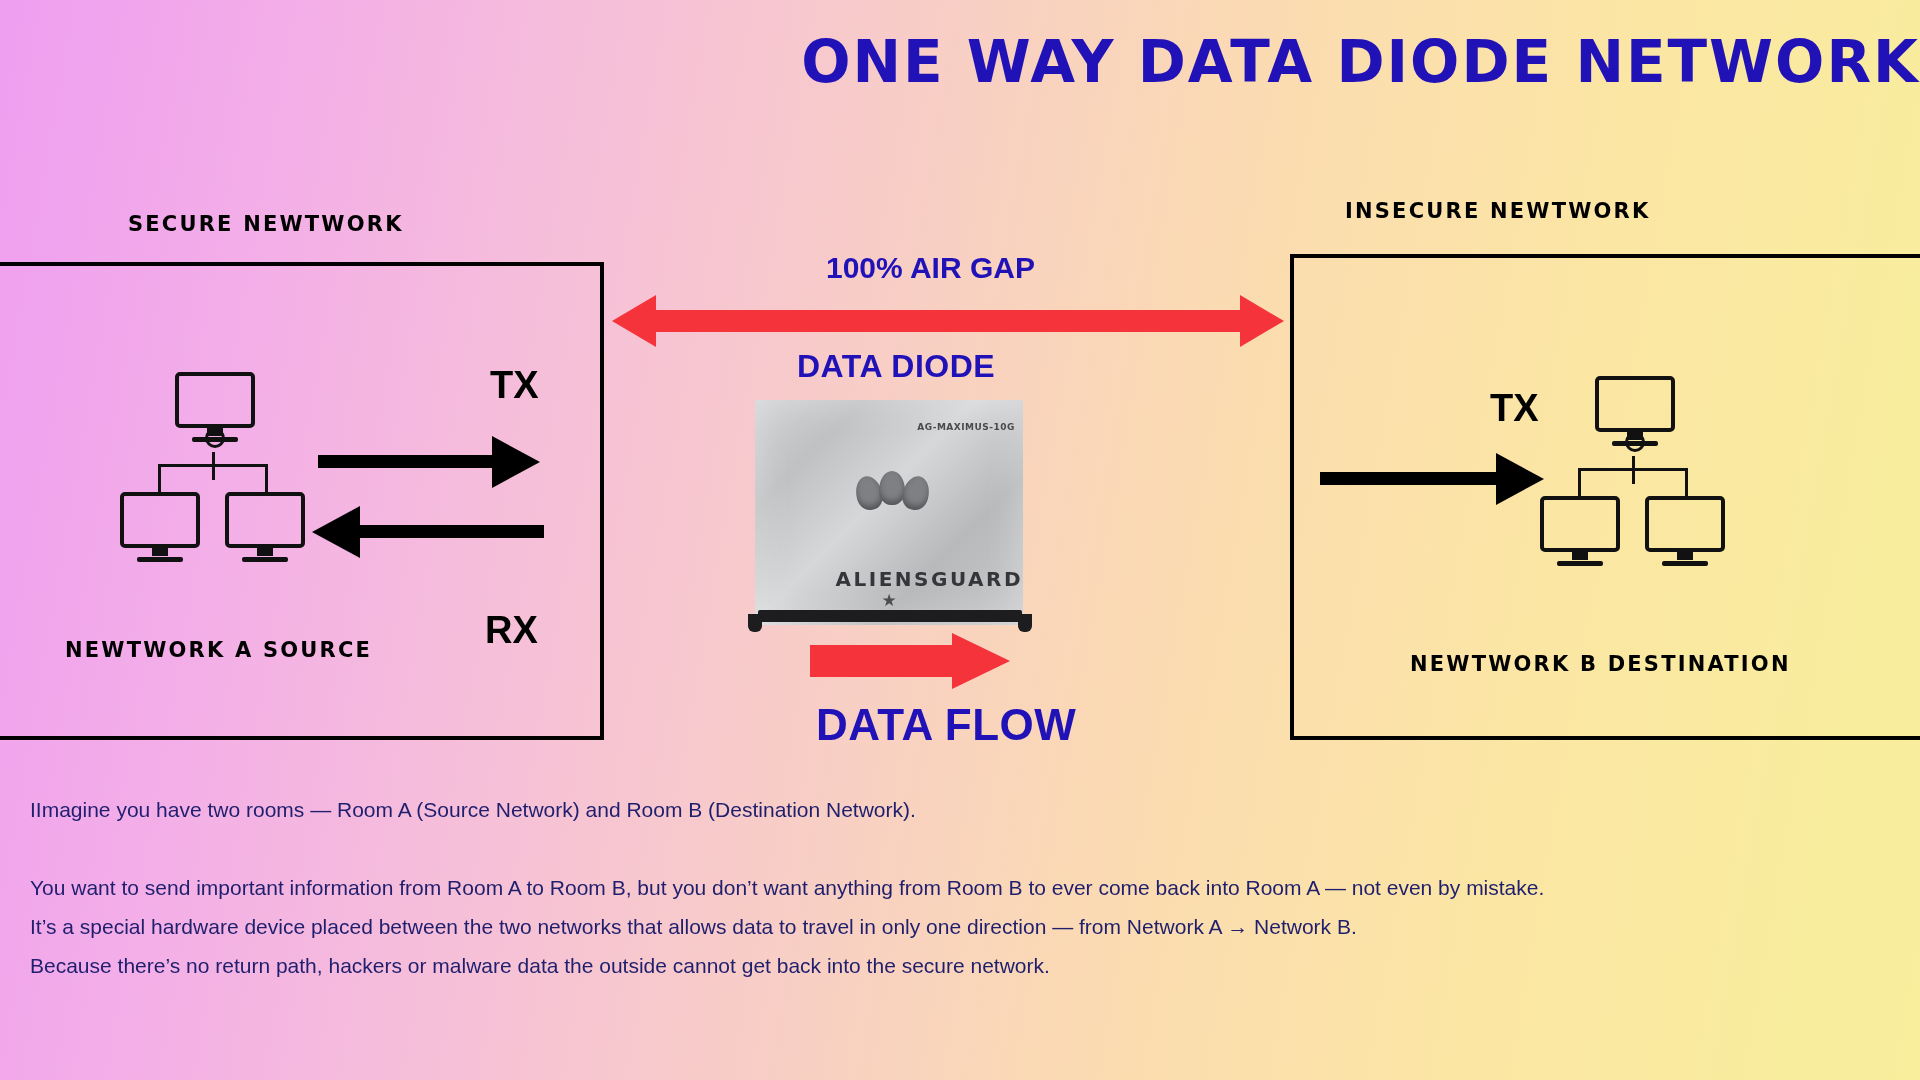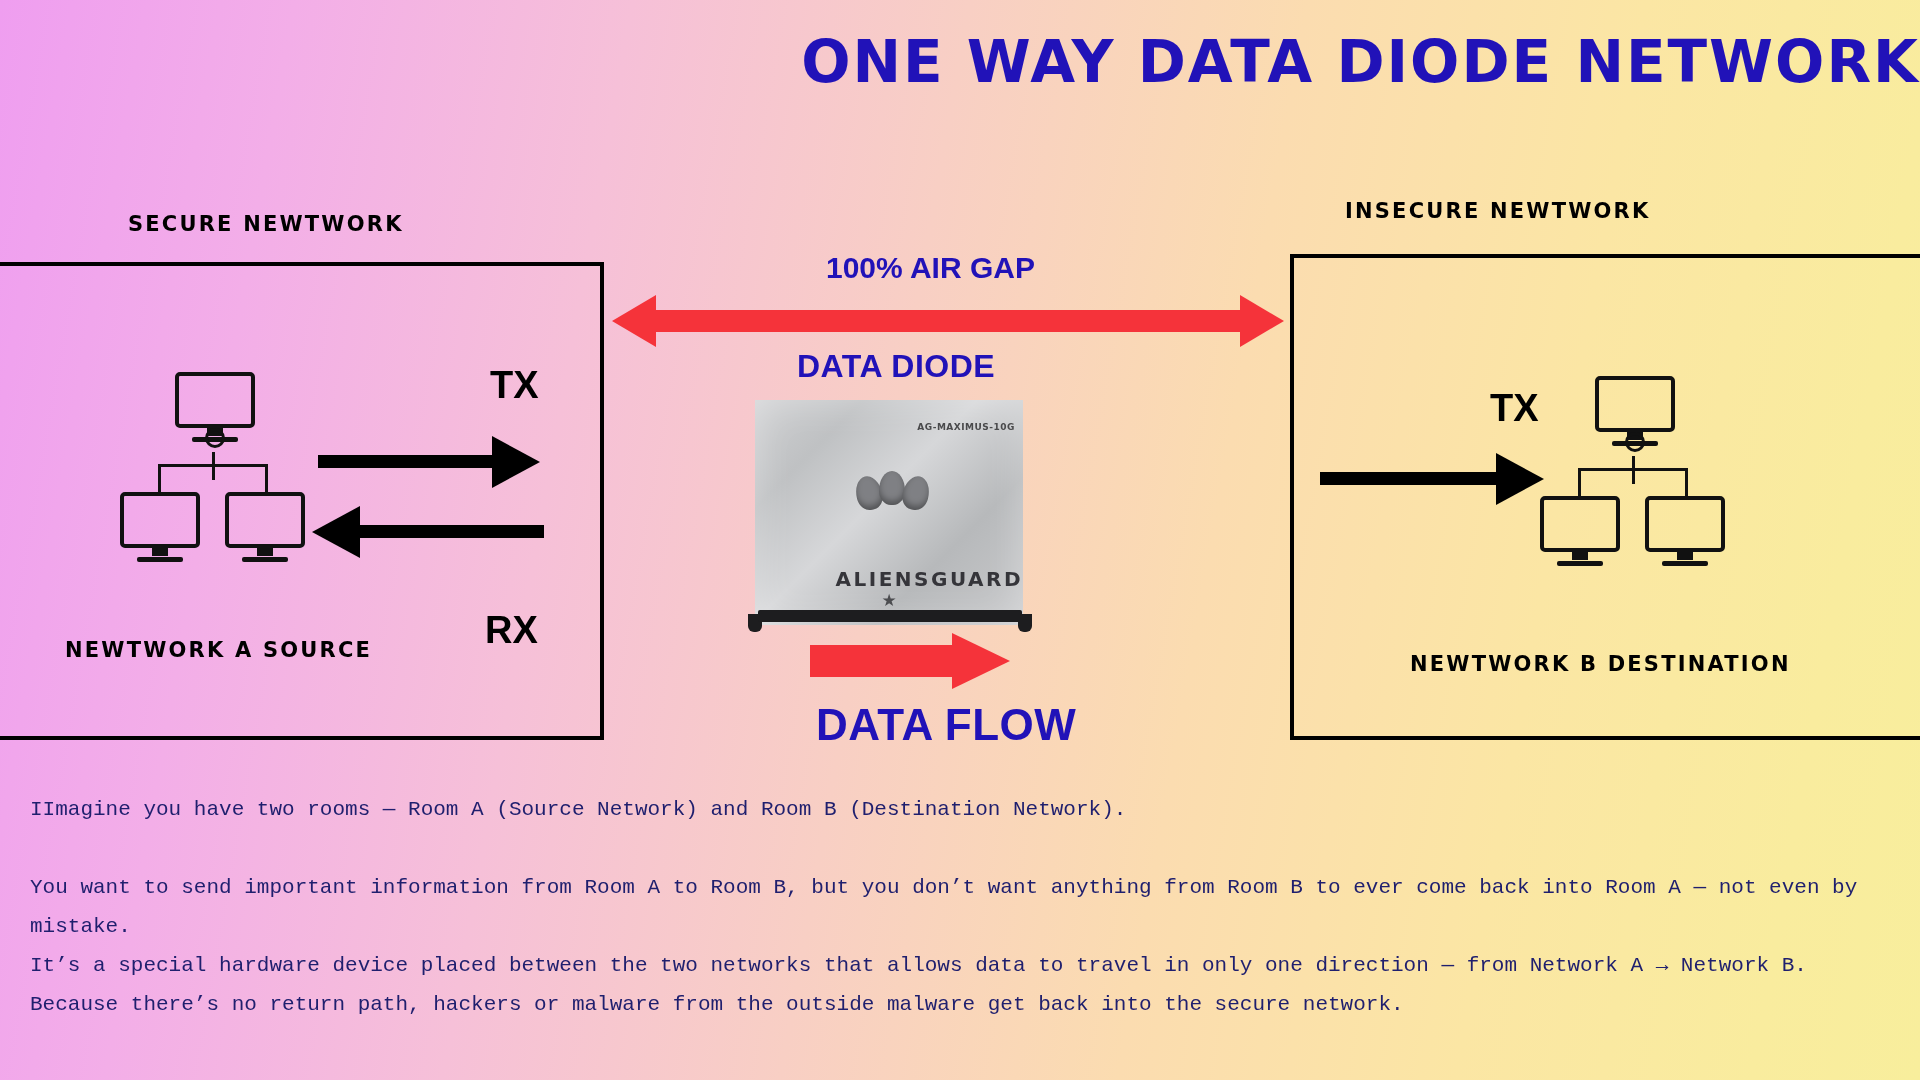--- a/index.html
+++ b/index.html
@@ -329,21 +329,21 @@
   #body-text {
     position: absolute;
     left: 30px;
     top: 790px;
     width: 1880px;
     color: #1f1f6e;
     font-size: 21px;
     line-height: 39px;
     font-family: "Liberation Sans", sans-serif;
   }
-  #body-text p { margin: 0; font-family: Liberation Mono, monospace; }
+  #body-text p { margin: 0; }
   #body-text .spacer { height: 39px; }
 </style>
 </head>
 <body>
 
 <div class="title">ONE WAY DATA DIODE NETWORK</div>
 
 <div class="net-label" id="secure-label">SECURE NEWTWORK</div>
 <div class="net-box" id="secure-box"></div>
 
@@ -438,14 +438,14 @@
     </div>
 </div>
 
 <div class="net-label" id="dest-label">NEWTWORK B DESTINATION</div>
 
 <div id="body-text">
   <p>IImagine you have two rooms — Room A (Source Network) and Room B (Destination Network).</p>
   <div class="spacer"></div>
   <p>You want to send important information from Room A to Room B, but you don’t want anything from Room B to ever come back into Room A — not even by mistake.</p>
   <p>It’s a special hardware device placed between the two networks that allows data to travel in only one direction — from Network A → Network B.</p>
-  <p>Because there’s no return path, hackers or malware from the outside malware get back into the secure network.</p>
+  <p>Because there’s no return path, hackers or malware data the outside cannot get back into the secure network.</p>
 </div>
 
 </body></html>

